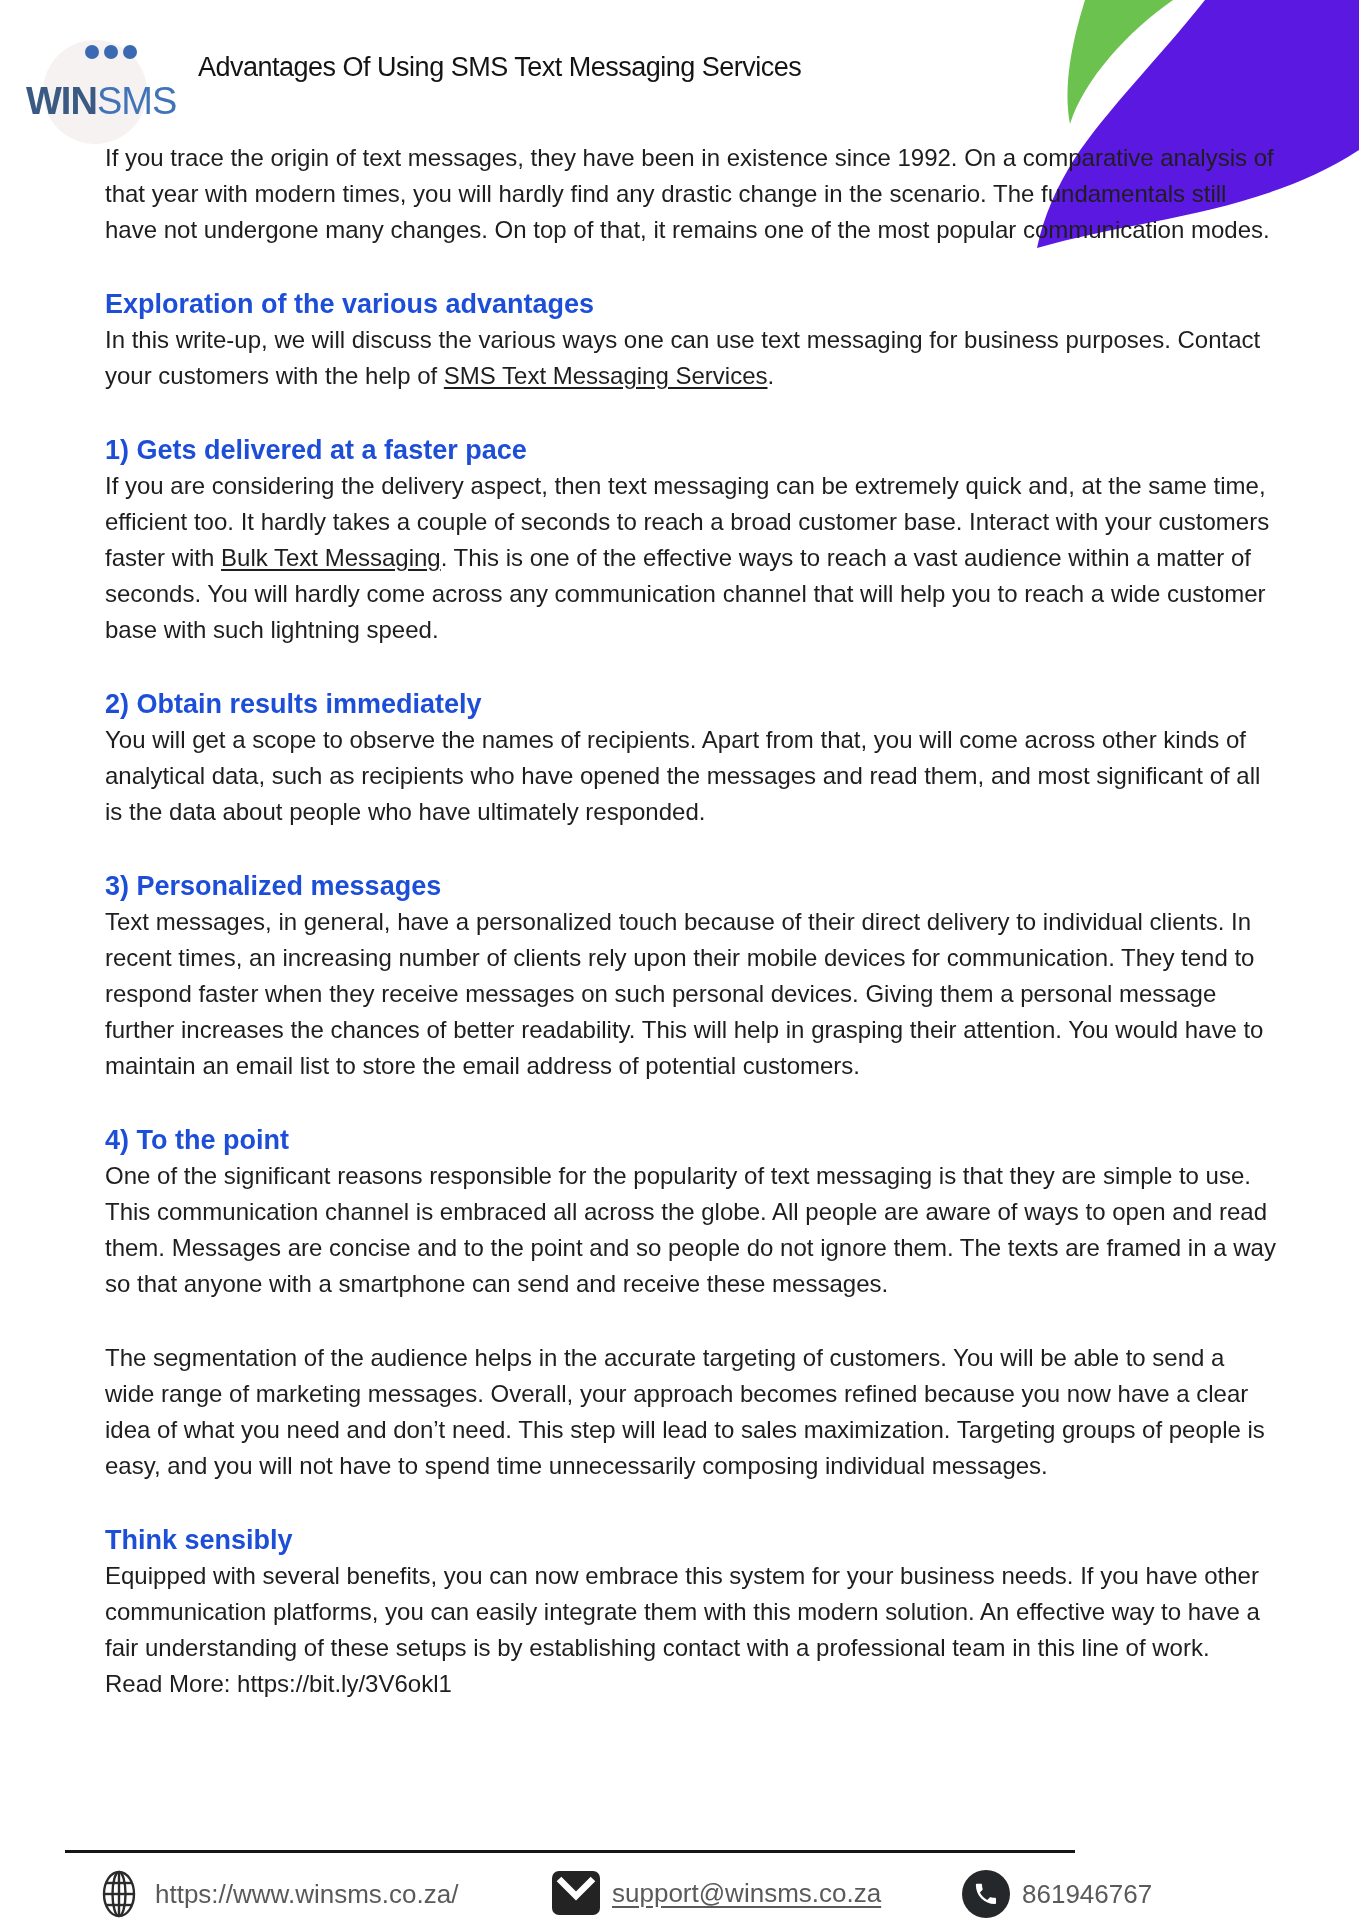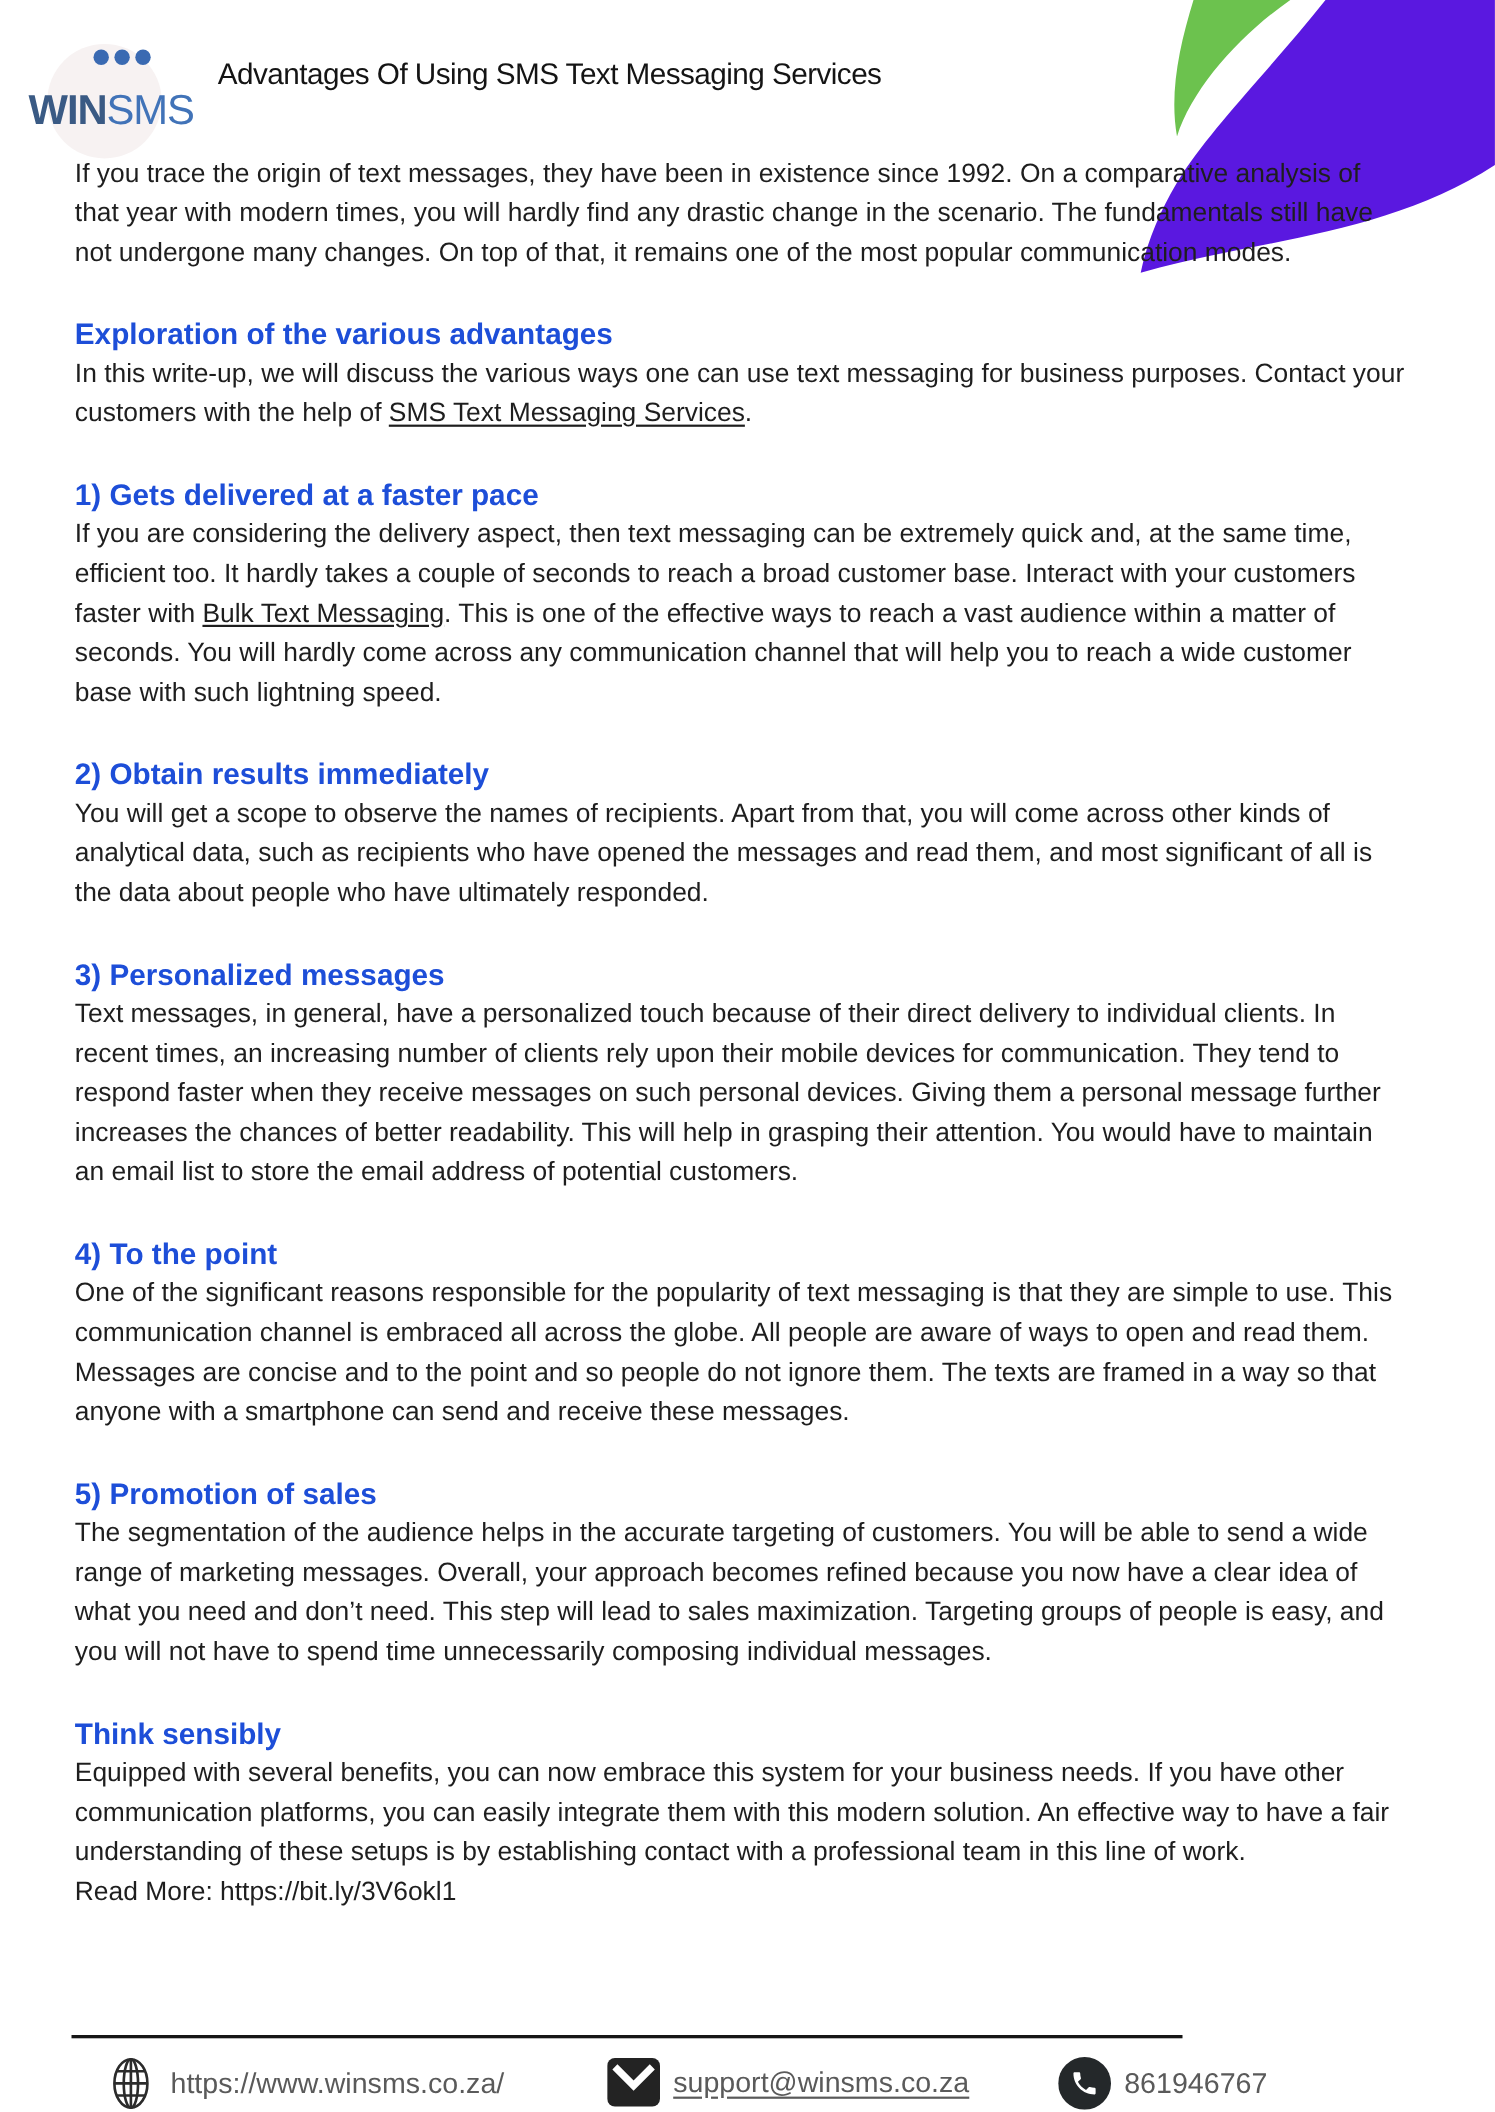--- a/index.html
+++ b/index.html
@@ -20,21 +20,21 @@
   .logo-dots{position:absolute;left:71px;top:23px;display:flex;gap:5px;}
   .logo-dots i{width:14px;height:14px;border-radius:50%;background:#3a6ab2;display:block;}
   .logo-text{position:absolute;left:12px;top:58px;font-size:38px;letter-spacing:-1px;white-space:nowrap;}
   .logo-win{font-weight:800;color:#3a5a84;}
   .logo-sms{font-weight:400;color:#4173b8;}
   .page-title{
     position:absolute;left:198px;top:52px;margin:0;
     font-size:27px;font-weight:500;letter-spacing:-0.5px;color:#141414;white-space:nowrap;
   }
   
-  .article{position:relative;z-index:1;padding:0 80px 0 68px;font-size:24px;line-height:36px;color:#1e1e1e;}
+  .article{position:relative;z-index:1;padding:0 80px 0 105px;font-size:24px;line-height:36px;color:#1e1e1e;}
   .article p{margin:0;}
   .section{margin-top:38px;}
   .section h2{margin:0;font-size:27px;line-height:36px;font-weight:700;color:#1d4ed8;}
   .inline-link{text-decoration:underline;text-underline-offset:3px;}
   .read-more{white-space:nowrap;}
   
   .footer{position:absolute;left:0;bottom:0;width:1359px;height:70px;z-index:2;}
   .footer-divider{position:absolute;left:65px;top:0;width:1010px;border-top:3px solid #161616;}
   .fgroup{position:absolute;top:20px;display:flex;align-items:center;gap:12px;color:#5a5a5a;font-size:26px;white-space:nowrap;}
   .fgroup.g1{left:95px;}
@@ -87,21 +87,20 @@
     <h2>3) Personalized messages</h2>
     <p><span>Text messages, in general, have a personalized touch because of their direct delivery to individual clients. In recent times, an increasing number of clients rely upon their mobile devices for communication. They tend to respond faster when they receive messages on such personal devices. Giving them a personal message further increases the chances of better readability. This will help in grasping their attention. You would have to maintain an email list to store the email address of potential customers.</span></p>
   </section>
 
   <section class="section">
     <h2>4) To the point</h2>
     <p><span>One of the significant reasons responsible for the popularity of text messaging is that they are simple to use. This communication channel is embraced all across the globe. All people are aware of ways to open and read them. Messages are concise and to the point and so people do not ignore them. The texts are framed in a way so that anyone with a smartphone can send and receive these messages.</span></p>
   </section>
 
   <section class="section">
-    <h2>5) Promotion of sales</h2>
     <p><span>The segmentation of the audience helps in the accurate targeting of customers. You will be able to send a wide range of marketing messages. Overall, your approach becomes refined because you now have a clear idea of what you need and don’t need. This step will lead to sales maximization. Targeting groups of people is easy, and you will not have to spend time unnecessarily composing individual messages.</span></p>
   </section>
 
   <section class="section">
     <h2>Think sensibly</h2>
     <p><span>Equipped with several benefits, you can now embrace this system for your business needs. If you have other communication platforms, you can easily integrate them with this modern solution. An effective way to have a fair understanding of these setups is by establishing contact with a professional team in this line of work.</span></p>
   </section>
 </div>
     <p class="read-more"><span>Read More: </span><span>https://bit.ly/3V6okl1</span></p>
   </main>

